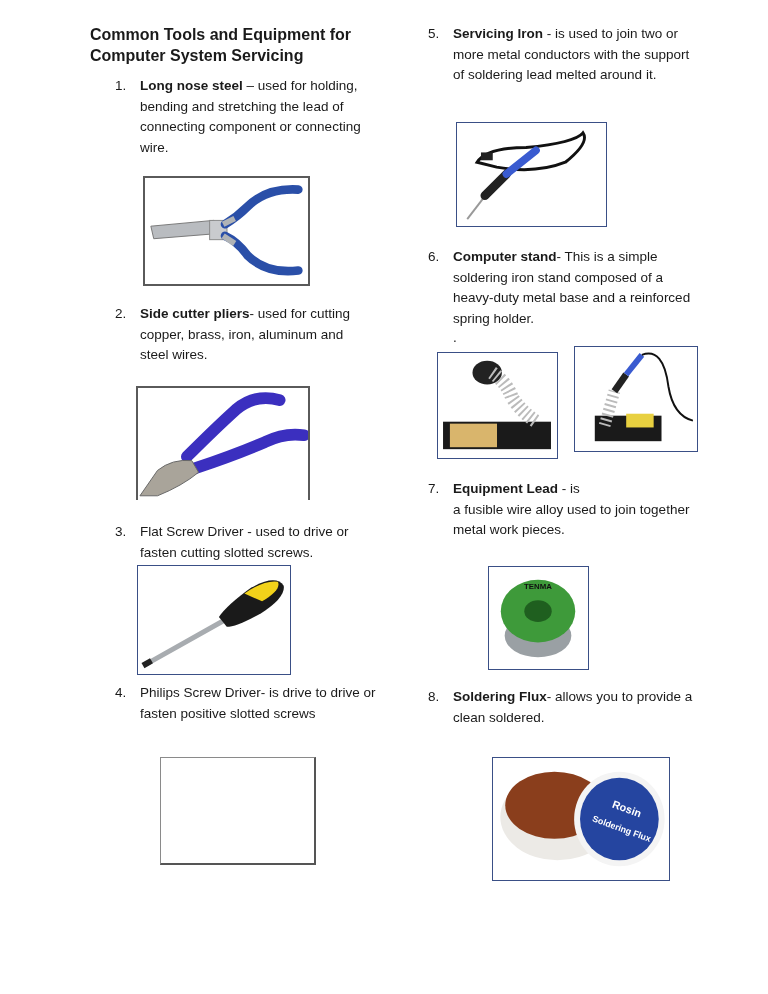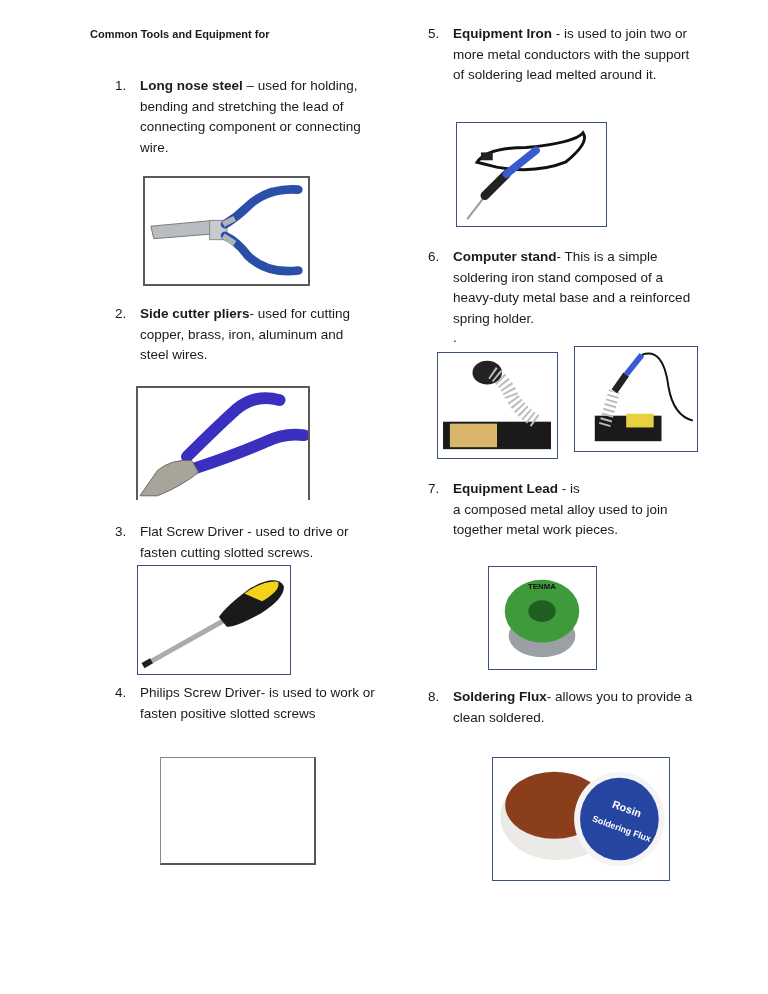--- a/index.html
+++ b/index.html
@@ -3,21 +3,21 @@
 <meta charset="utf-8">
 <style>
   html, body { margin: 0; padding: 0; background: #ffffff; }
   body {
     width: 768px; height: 994px; position: relative; overflow: hidden;
     font-family: "Liberation Sans", "DejaVu Sans", sans-serif;
     color: #1a1a1a;
   }
   .title {
     position: absolute; left: 90px; top: 24px; width: 280px;
-    font-size: 11px; font-weight: bold; line-height: 21px;
+    font-size: 16px; font-weight: bold; line-height: 21px;
   }
   .item {
     position: absolute; font-size: 13.5px; line-height: 20.5px;
   }
   .item .num { position: absolute; left: 0; top: 0; }
   .item .txt { display: block; margin-left: 25px; }
   .item b { font-weight: bold; }
   .frame {
     position: absolute; background: #fff; box-sizing: border-box;
     overflow: hidden;
@@ -25,20 +25,21 @@
   .frame.gray { border: 2px solid #5a5a5a; border-top-width: 2px; }
   .frame.blue { border: 1.5px solid #3a4f86; }
   .frame svg { width: 100%; height: 100%; display: block; }
   .dot { position: absolute; font-size: 13.5px; }
 </style>
 </head>
 <body>
 
 <div class="title">
   <div>Common Tools and Equipment for</div>
+  <div>Computer System Servicing</div>
 </div>
 
 <div class="item" style="left:115px; top:76px; width:260px;">
   <span class="num">1.</span>
   <span class="txt"><b>Long nose steel</b><span> – used for holding, bending and stretching the lead of connecting component or connecting wire.</span></span>
 </div>
 <div class="frame gray" style="left:143px; top:176px; width:167px; height:110px;">
   <svg viewBox="0 0 167 110">
     <path d="M5 50 L70 44 L78 50 L70 58 L8 63 Z" fill="#b9bcc0" stroke="#777" stroke-width="1"></path>
     <rect x="66" y="44" width="18" height="20" fill="#c9cbce" stroke="#888"></rect>
@@ -69,27 +70,27 @@
   <svg viewBox="0 0 154 110">
     <path d="M8 100 L88 55" stroke="#a8acb0" stroke-width="5" stroke-linecap="round"></path>
     <rect x="4" y="96" width="10" height="6" fill="#222" transform="rotate(-30 9 99)"></rect>
     <path d="M82 52 Q90 40 115 22 Q140 8 148 20 Q150 32 125 48 Q100 62 90 62 Z" fill="#1a1a1a"></path>
     <path d="M108 28 Q128 14 142 16 Q146 24 126 36 Z" fill="#f2d21a"></path>
   </svg>
 </div>
 
 <div class="item" style="left:115px; top:683px; width:270px;">
   <span class="num">4.</span>
-  <span class="txt">Philips Screw Driver- is used to work or fasten positive slotted screws</span>
+  <span class="txt">Philips Screw Driver- is drive to drive or fasten positive slotted screws</span>
 </div>
 <div class="frame" style="left:160px; top:757px; width:156px; height:108px; border:1px solid #8a8a8a; border-right:2px solid #555; border-bottom:2px solid #555;"></div>
 
 <div class="item" style="left:428px; top:24px; width:270px;">
   <span class="num">5.</span>
-  <span class="txt"><b>Equipment Iron</b><span> -   is used to join two or more metal conductors with the support of soldering lead melted around it.</span></span>
+  <span class="txt"><b>Servicing Iron</b><span> -   is used to join two or more metal conductors with the support of soldering lead melted around it.</span></span>
 </div>
 <div class="frame blue" style="left:456px; top:122px; width:151px; height:105px;">
   <svg viewBox="0 0 151 105">
     <path d="M20 40 Q30 25 70 25 Q120 20 128 10 Q135 20 110 40 Q80 52 40 45 Z" stroke="#111" stroke-width="3" fill="none"></path>
     <rect x="24" y="30" width="12" height="8" fill="#222"></rect>
     <path d="M10 98 L30 72" stroke="#999" stroke-width="2"></path>
     <path d="M28 74 L50 52" stroke="#222" stroke-width="9" stroke-linecap="round"></path>
     <path d="M50 52 L80 28" stroke="#3a5bd0" stroke-width="8" stroke-linecap="round"></path>
   </svg>
 </div>
@@ -113,23 +114,23 @@
     <rect x="52" y="68" width="28" height="14" fill="#e8d040"></rect>
     <path d="M30 80 L40 45" stroke="#bbb" stroke-width="12" stroke-dasharray="2 3"></path>
     <path d="M40 45 L52 28" stroke="#222" stroke-width="7"></path>
     <path d="M52 28 L68 8" stroke="#3a5bd0" stroke-width="6"></path>
     <path d="M68 8 Q90 0 95 40 Q100 70 120 75" stroke="#111" stroke-width="2" fill="none"></path>
   </svg>
 </div>
 
 <div class="item" style="left:428px; top:479px; width:280px;">
   <span class="num">7.</span>
-  <span class="txt"><b>Equipment Lead</b><span> - is</span><br><span>a composed metal alloy used to join together metal work pieces.</span></span>
+  <span class="txt"><b>Equipment Lead</b><span> - is</span><br><span>a fusible wire alloy used to join together metal work pieces.</span></span>
 </div>
-<div class="frame blue" style="left:488px; top:566px; width:109px; height:104px;">
+<div class="frame blue" style="left:488px; top:566px; width:101px; height:104px;">
   <svg viewBox="0 0 101 104">
     <ellipse cx="50" cy="70" rx="34" ry="22" fill="#9aa0a4"></ellipse>
     <ellipse cx="50" cy="45" rx="38" ry="32" fill="#3e9a3a"></ellipse>
     <ellipse cx="50" cy="45" rx="14" ry="11" fill="#1f5f1f"></ellipse>
     <text x="50" y="22" font-size="8" text-anchor="middle" fill="#111" font-family="Liberation Sans, sans-serif" font-weight="bold">TENMA</text>
   </svg>
 </div>
 
 <div class="item" style="left:428px; top:687px; width:270px;">
   <span class="num">8.</span>

